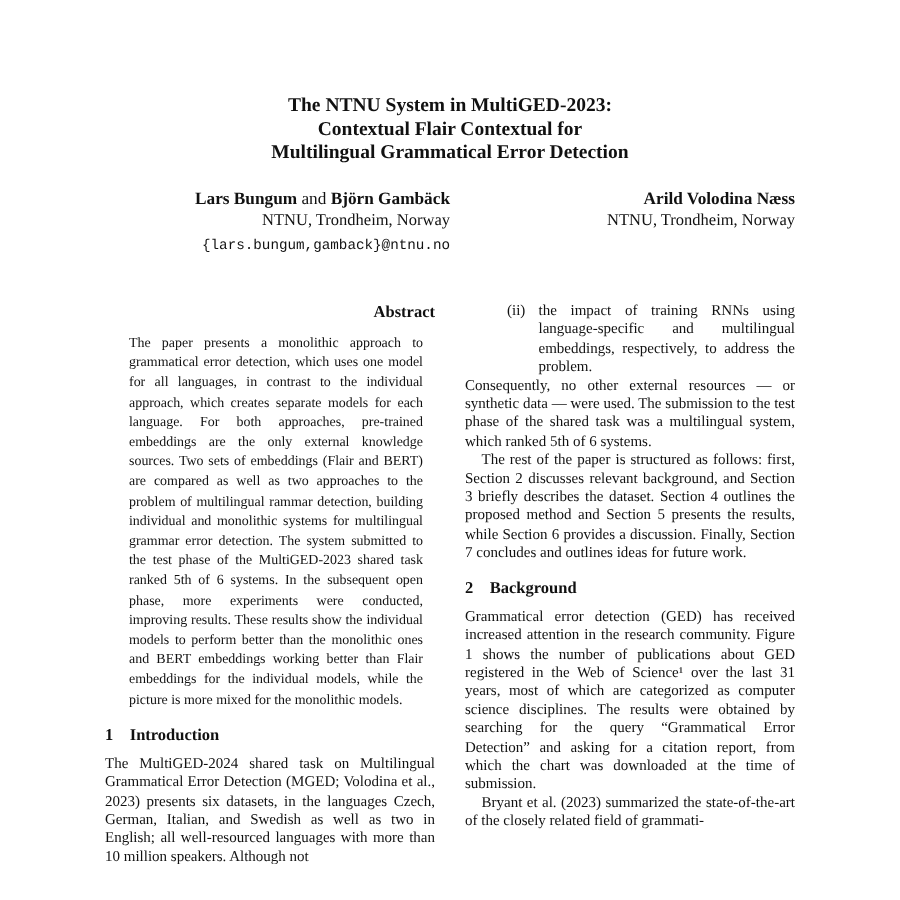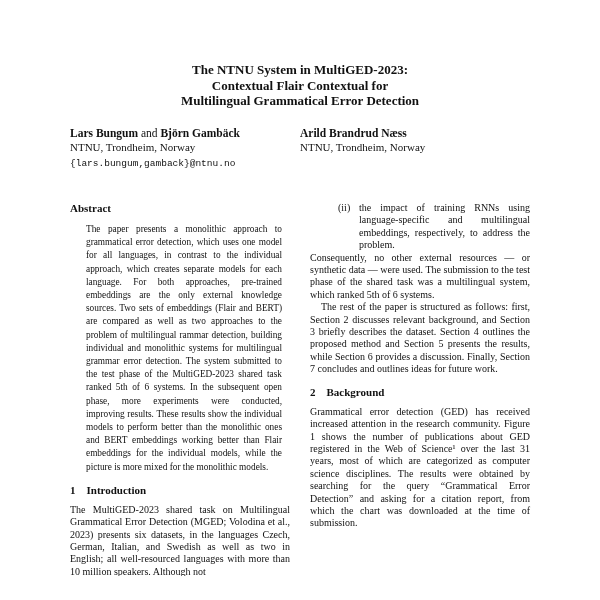--- a/index.html
+++ b/index.html
@@ -8,32 +8,32 @@
     width: 600px; height: 576px; position: relative; overflow: hidden;
     background: #ffffff; color: #111111;
     font-family: "Liberation Serif", "DejaVu Serif", serif;
   }
   .content { position: absolute; left: 70px; top: 62px; width: 460px; }
 
   .paper-title { margin: 0; font-size: 13px; font-weight: bold; text-align: center; line-height: 15.5px; }
   .title-line { display: block; }
 
   .authors { display: flex; margin-top: 17px; }
-  .author-col { flex: 1; text-align: left; font-size: 11px; line-height: 14.5px; }
+  .author-col { flex: 1; text-align: right; font-size: 11px; line-height: 14.5px; }
   .author-names { font-size: 11.5px; font-weight: bold; }
   .and-word { font-weight: normal; }
   .email {
     font-family: "Liberation Mono", "DejaVu Sans Mono", monospace;
     font-size: 9.5px; margin-top: 2px; white-space: nowrap;
   }
 
   .columns { display: flex; gap: 20px; margin-top: 31px; }
   .col { width: 220px; }
 
-  .abstract-heading { margin: 0 0 9px 0; font-size: 11px; font-weight: bold; text-align: left; }
+  .abstract-heading { margin: 0 0 9px 0; font-size: 11px; font-weight: bold; text-align: right; }
   .abstract-text {
     margin: 0 8px 0 16px; font-size: 9.3px; line-height: 13.2px; text-align: justify;
   }
 
   .section-heading {
     display: flex; gap: 11px; align-items: baseline;
     font-size: 11px; font-weight: bold; margin: 10px 0 8px 0;
   }
   .section-heading span { display: inline-block; }
 
@@ -60,48 +60,49 @@
       <div class="author-col">
         <div class="author-names">
           <span>Lars Bungum</span>
           <span class="and-word">and</span>
           <span>Björn Gambäck</span>
         </div>
         <div class="affil">NTNU, Trondheim, Norway</div>
         <div class="email">{lars.bungum,gamback}@ntnu.no</div>
       </div>
       <div class="author-col">
-        <div class="author-names">Arild Brandrud Næss</div>
+        <div class="author-names">Arild Volodina Næss</div>
         <div class="affil">NTNU, Trondheim, Norway</div>
       </div>
     </div>
 
     <div class="columns">
 
       <div class="col">
         <h2 class="abstract-heading">Abstract</h2>
         <p class="abstract-text">The paper presents a monolithic approach to grammatical error detection, which uses one model for all languages, in contrast to the individual approach, which creates separate models for each language. For both approaches, pre-trained embeddings are the only external knowledge sources. Two sets of embeddings (Flair and BERT) are compared as well as two approaches to the problem of multilingual rammar detection, building individual and monolithic systems for multilingual grammar error detection. The system submitted to the test phase of the MultiGED-2023 shared task ranked 5th of 6 systems. In the subsequent open phase, more experiments were conducted, improving results. These results show the individual models to perform better than the monolithic ones and BERT embeddings working better than Flair embeddings for the individual models, while the picture is more mixed for the monolithic models.</p>
 
         <h2 class="section-heading">
           <span>1</span>
           <span>Introduction</span>
         </h2>
-        <p class="body-text">The MultiGED-2023 shared task on Multilingual Grammatical Error Detection (MGED; Volodina et al., 2023) presents six datasets, in the languages Czech, German, Italian, and Swedish as well as two in English; all well-resourced languages with more than 10 million speakers. Although not</p>
+        <p class="body-text">The MultiGED-2024 shared task on Multilingual Grammatical Error Detection (MGED; Volodina et al., 2023) presents six datasets, in the languages Czech, German, Italian, and Swedish as well as two in English; all well-resourced languages with more than 10 million speakers. Although not</p>
       </div>
 
       <div class="col">
         <div class="list-item">
           <span class="item-label">(ii)</span>
           <p class="item-text">the impact of training RNNs using language-specific and multilingual embeddings, respectively, to address the problem.</p>
         </div>
         <p class="body-text">Consequently, no other external resources — or synthetic data — were used. The submission to the test phase of the shared task was a multilingual system, which ranked 5th of 6 systems.</p>
         <p class="body-text indent">The rest of the paper is structured as follows: first, Section 2 discusses relevant background, and Section 3 briefly describes the dataset. Section 4 outlines the proposed method and Section 5 presents the results, while Section 6 provides a discussion. Finally, Section 7 concludes and outlines ideas for future work.</p>
 
         <h2 class="section-heading">
           <span>2</span>
           <span>Background</span>
         </h2>
         <p class="body-text">Grammatical error detection (GED) has received increased attention in the research community. Figure 1 shows the number of publications about GED registered in the Web of Science¹ over the last 31 years, most of which are categorized as computer science disciplines. The results were obtained by searching for the query “Grammatical Error Detection” and asking for a citation report, from which the chart was downloaded at the time of submission.</p>
+        <p class="body-text indent">Bryant et al. (2023) summarized the state-of-the-art of the closely related field of grammati-</p>
       </div>
 
     </div>
   </div>
 </div>
 
 </body></html>

